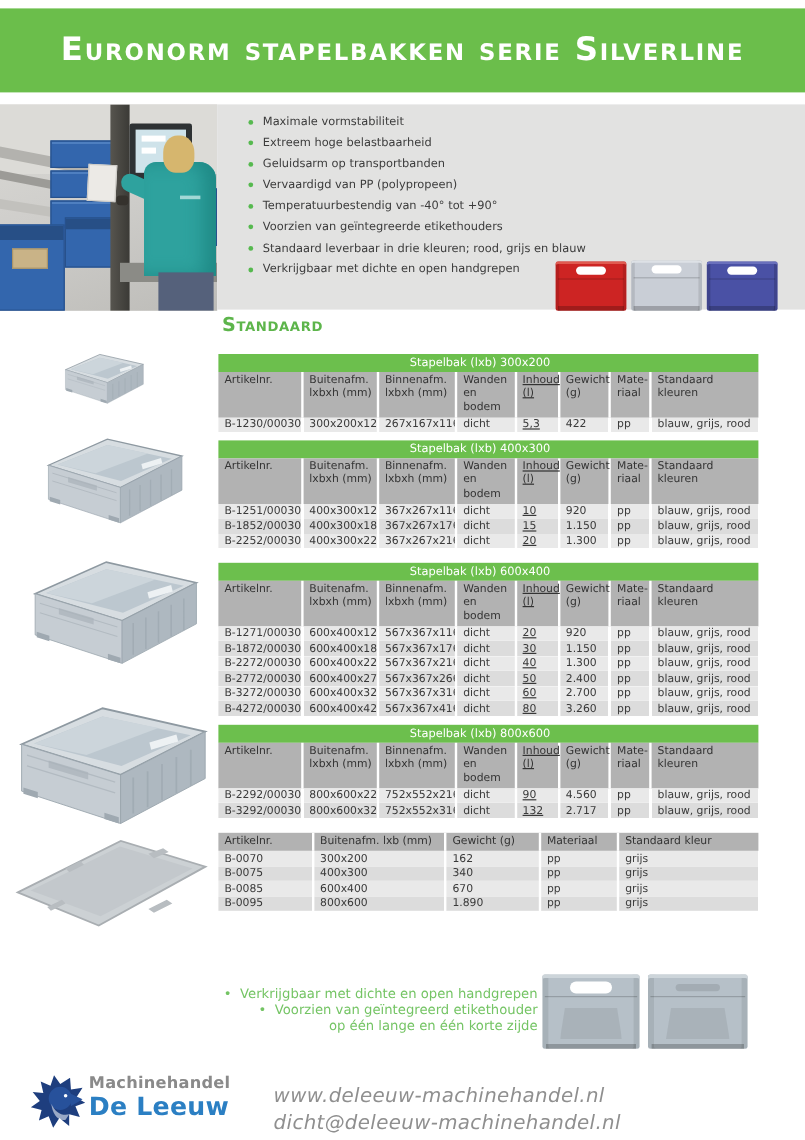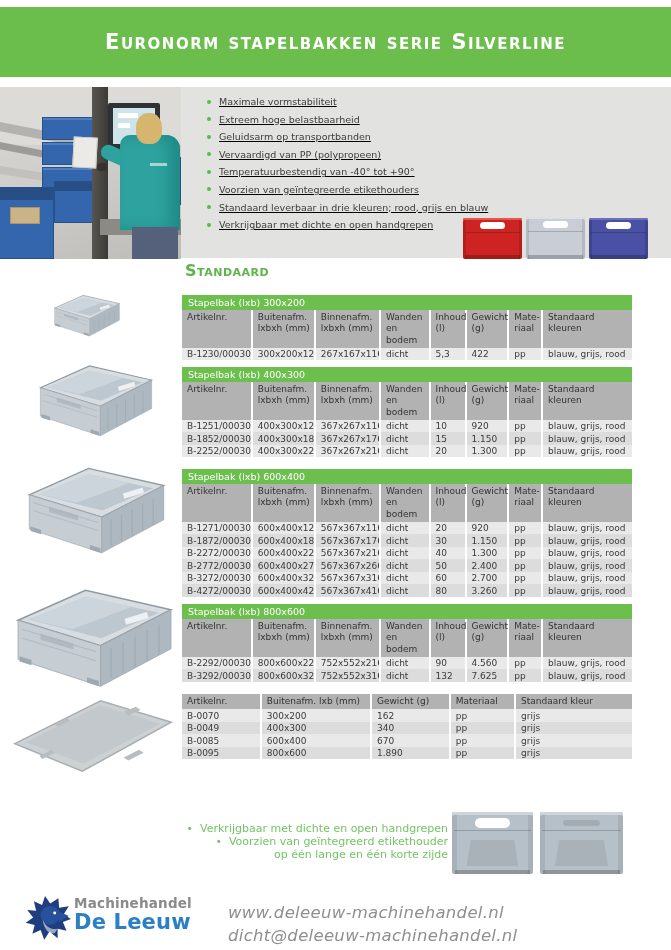--- a/index.html
+++ b/index.html
@@ -2,21 +2,21 @@
 <html><head>
 <meta charset="utf-8">
 <style>
   * { margin:0; padding:0; box-sizing:border-box; }
   html,body { background:#fff; }
   body { font-family:"DejaVu Sans", sans-serif; }
   .page { position:relative; width:671px; height:950px; background:#ffffff; overflow:hidden; }
 
   
   .banner { position:absolute; top:7px; left:0; right:0; height:70px; background:#6bbe4b; }
-  .banner h1 { font-variant:small-caps; font-weight:700; color:#ffffff; font-size:21px;
+  .banner h1 { font-variant:small-caps; font-weight:700; color:#ffffff; font-size:27px;
                letter-spacing:1.5px; text-align:center; line-height:70px; }
 
   
   .photo { position:absolute; top:87px; left:0; width:181px; height:172px; overflow:hidden;
            background:linear-gradient(160deg,#dad9d5 0%,#cfcecb 45%,#bdbcb8 100%); }
   .photo div { position:absolute; }
   .ph-wall { top:0; left:0; width:181px; height:58px; background:#dcdbd7; }
   .ph-conv1 { top:42px; left:-12px; width:95px; height:9px; background:#b3b2ae; transform:rotate(11deg); }
   .ph-conv2 { top:62px; left:-12px; width:95px; height:7px; background:#9c9b97; transform:rotate(11deg); }
   .ph-conv3 { top:84px; left:-8px; width:80px; height:8px; background:#c2c1bd; transform:rotate(9deg); }
@@ -38,21 +38,21 @@
   .ph-body { top:48px; left:120px; width:60px; height:95px; background:#2ea29e; border-radius:10px 14px 0 0;
              box-shadow:inset -10px 0 14px #1f8a86; }
   .ph-logo { top:76px; left:150px; width:17px; height:3px; background:#bfe6e3; opacity:.8; }
   .ph-arm { top:62px; left:100px; width:36px; height:15px; background:#2ea29e; border-radius:8px; transform:rotate(24deg); }
   .ph-hand { top:76px; left:97px; width:10px; height:8px; background:#35322d; border-radius:3px; }
   .ph-jeans { top:140px; left:132px; width:46px; height:32px; background:#55617b; }
   .ph-bench { top:132px; left:100px; width:81px; height:16px; background:#8b8b86; }
 
   
   .features-panel { position:absolute; top:87px; left:181px; right:0; height:171px; background:#e2e2e1;
-                    padding:9px 0 0 25px;text-decoration:underline; }
+                    padding:9px 0 0 25px; }
   .features-panel ul { list-style:none; }
   .features-panel li { position:relative; padding-left:13px; margin-bottom:6.6px; font-size:9.5px; color:#3c3c3c; }
   .features-panel li::before { content:""; position:absolute; left:1px; top:3.5px; width:4px; height:4px;
                                border-radius:50%; background:#56b94f; }
 
   
   .fbin { position:absolute; border-radius:2px; }
   .fbin .handle { position:absolute; top:4px; left:28%; width:44%; height:7px; background:#ffffff; border-radius:4px; }
   .fbin .handle.closed { background:rgba(0,0,0,0.10); height:5px; }
   .fbin .groove { position:absolute; top:14px; left:3%; width:94%; height:1px; background:rgba(0,0,0,0.18); }
@@ -64,33 +64,33 @@
   .fbin.big .groove { top:18px; }
   .fbin.big .recess { position:absolute; bottom:8px; left:18%; width:64%; height:26px;
                       background:rgba(0,0,0,0.07); clip-path:polygon(8% 0,92% 0,100% 100%,0 100%); }
 
   
   .section-heading { position:absolute; left:185px; top:261px; font-variant:small-caps; font-weight:700;
                      font-size:16px; letter-spacing:.5px; color:#5db54b; }
 
   
   .table-block { position:absolute; left:182px; width:450px; }
-  .tbar { background:#6cbf4d; color:#ffffff; font-size:9.5px; padding:2px 20px 2px 6px; }
+  .tbar { background:#6cbf4d; color:#ffffff; font-size:9.5px; padding:2px 20px 2px 6px;text-align:center; }
   table.ptable { width:100%; border-collapse:collapse; table-layout:fixed; }
   .ptable th { background:#b2b2b2; color:#333; font-weight:400; font-size:9px; text-align:left;
                vertical-align:top; padding:2px 4px 2px 5px; line-height:1.25; }
   .ptable td { font-size:9px; color:#3a3a3a; padding:1.5px 4px 1px 5px; white-space:nowrap; overflow:hidden; }
   .ptable th + th, .ptable td + td { border-left:2px solid #ffffff; }
   .ptable tbody tr:nth-child(odd)  td { background:#e9e9e9; }
   .ptable tbody tr:nth-child(even) td { background:#dcdcdc; }
   .cols8 th:nth-child(1), .cols8 td:nth-child(1) { width:15.5%; }
   .cols8 th:nth-child(2), .cols8 td:nth-child(2) { width:14%; }
   .cols8 th:nth-child(3), .cols8 td:nth-child(3) { width:14.5%; }
   .cols8 th:nth-child(4), .cols8 td:nth-child(4) { width:11%; }
-  .cols8 th:nth-child(5), .cols8 td:nth-child(5) { width:8%; }
+  .cols8 th:nth-child(5), .cols8 td:nth-child(5) { width:8%;text-decoration:underline; }
   .cols8 th:nth-child(6), .cols8 td:nth-child(6) { width:9.5%; }
   .cols8 th:nth-child(7), .cols8 td:nth-child(7) { width:7.5%; }
   .cols8 th:nth-child(8), .cols8 td:nth-child(8) { width:20%; }
   .cols5 th:nth-child(1), .cols5 td:nth-child(1) { width:17.5%; }
   .cols5 th:nth-child(2), .cols5 td:nth-child(2) { width:24.5%; }
   .cols5 th:nth-child(3), .cols5 td:nth-child(3) { width:17.5%; }
   .cols5 th:nth-child(4), .cols5 td:nth-child(4) { width:14.5%; }
   .cols5 th:nth-child(5), .cols5 td:nth-child(5) { width:26%; }
 
   
@@ -398,21 +398,21 @@
             <td>4.560</td>
             <td>pp</td>
             <td>blauw, grijs, rood</td>
           </tr>
           <tr>
             <td>B-3292/000300</td>
             <td>800x600x320</td>
             <td>752x552x316</td>
             <td>dicht</td>
             <td>132</td>
-            <td>7.625</td>
+            <td>2.717</td>
             <td>pp</td>
             <td>blauw, grijs, rood</td>
           </tr>
         </tbody>
       </table>
   </div>
   <div class="table-block" style="top:694px;">
     <table class="ptable cols5">
         <thead>
           <tr>
@@ -425,21 +425,21 @@
         </thead>
         <tbody>
           <tr>
             <td>B-0070</td>
             <td>300x200</td>
             <td>162</td>
             <td>pp</td>
             <td>grijs</td>
           </tr>
           <tr>
-            <td>B-0049</td>
+            <td>B-0075</td>
             <td>400x300</td>
             <td>340</td>
             <td>pp</td>
             <td>grijs</td>
           </tr>
           <tr>
             <td>B-0085</td>
             <td>600x400</td>
             <td>670</td>
             <td>pp</td>

